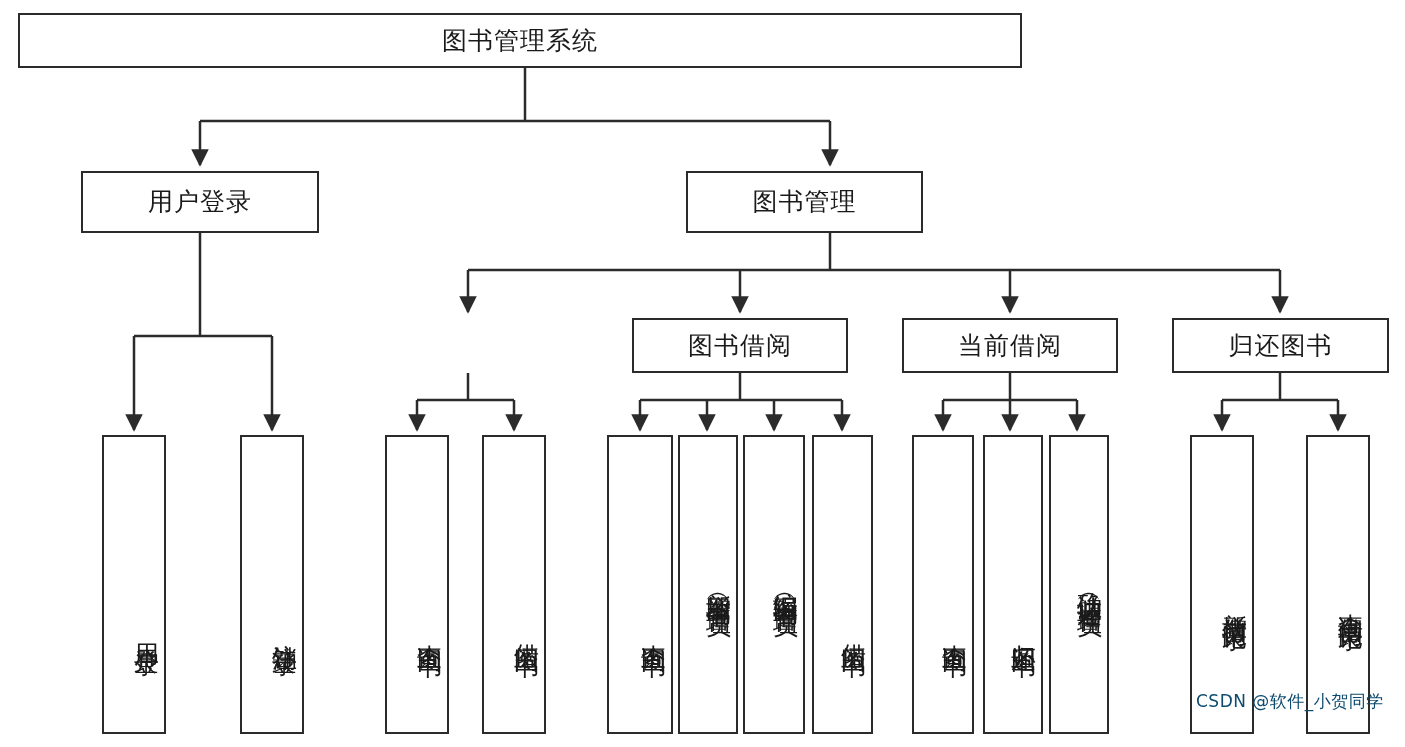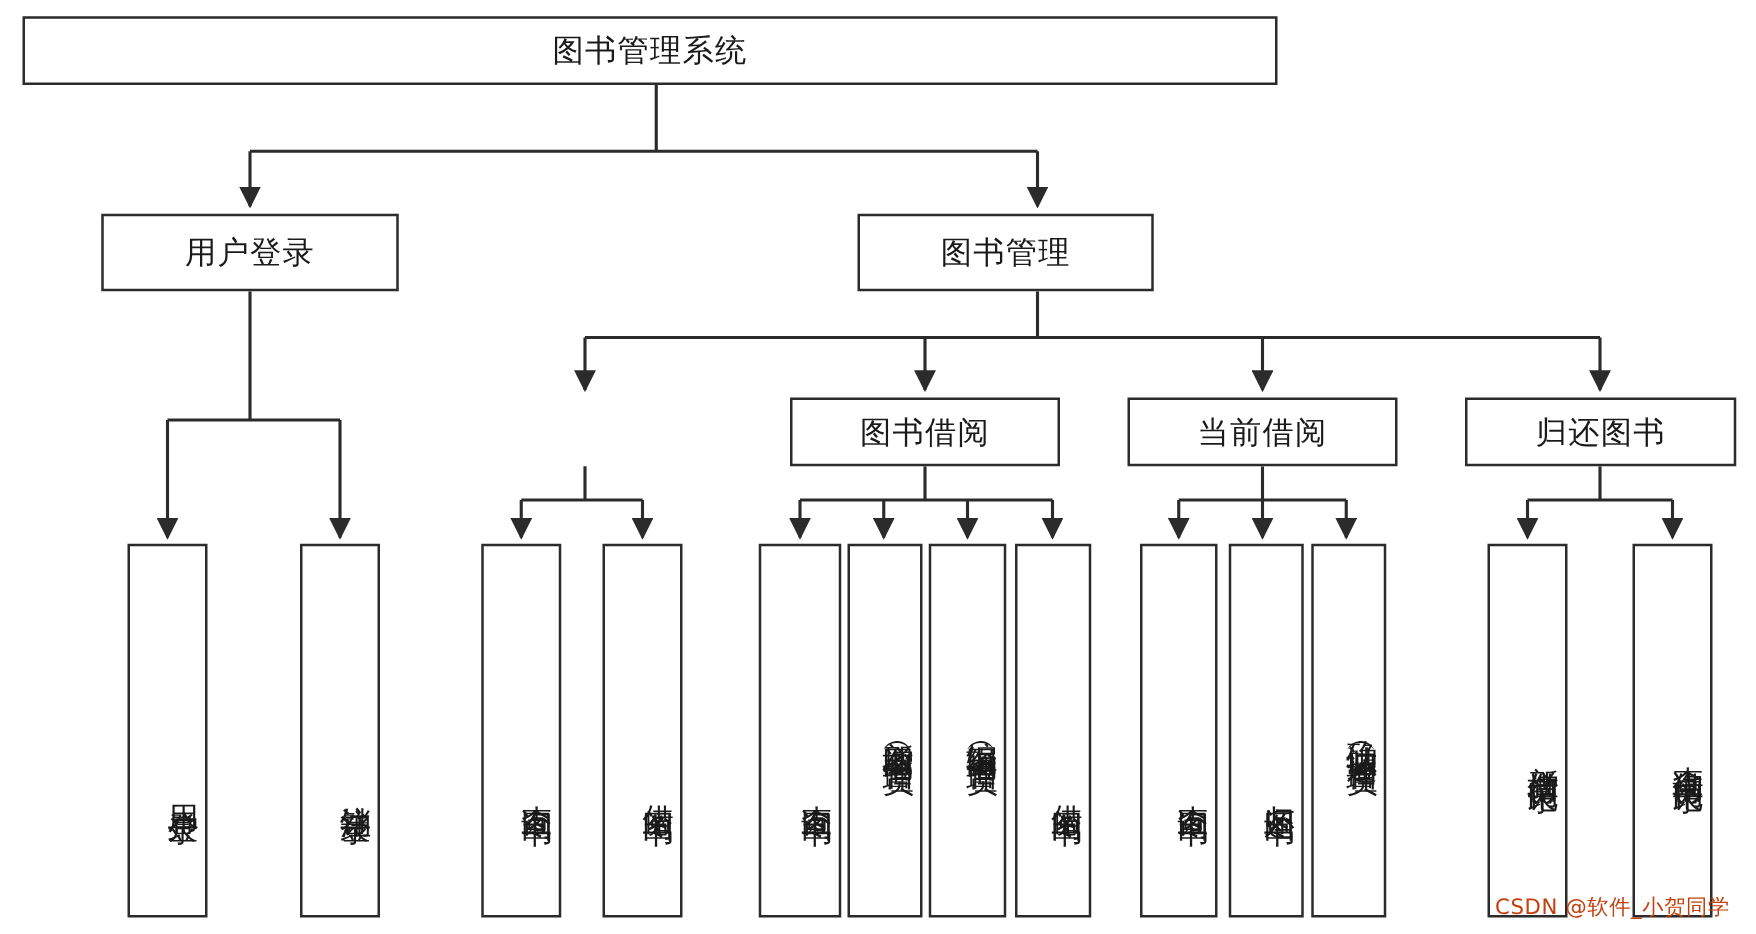--- a/index.html
+++ b/index.html
@@ -54,23 +54,23 @@
   .node.vert.tall-text {
     align-items: flex-start;
   }
   .node.vert .txt {
     writing-mode: vertical-rl;
     text-orientation: upright;
   }
   .watermark {
     position: absolute;
     left: 1196px;
-    top: 714px;
+    top: 690px;
     font-size: 17px;
-    color: #c2410c;
+    color: #0c4a6e;
     white-space: nowrap;
     letter-spacing: 0.5px;
   }
 </style>
 </head>
 <body>
 
 <div id="canvas">
 
   <svg class="connectors" viewBox="0 0 1405 747" xmlns="http://www.w3.org/2000/svg">

